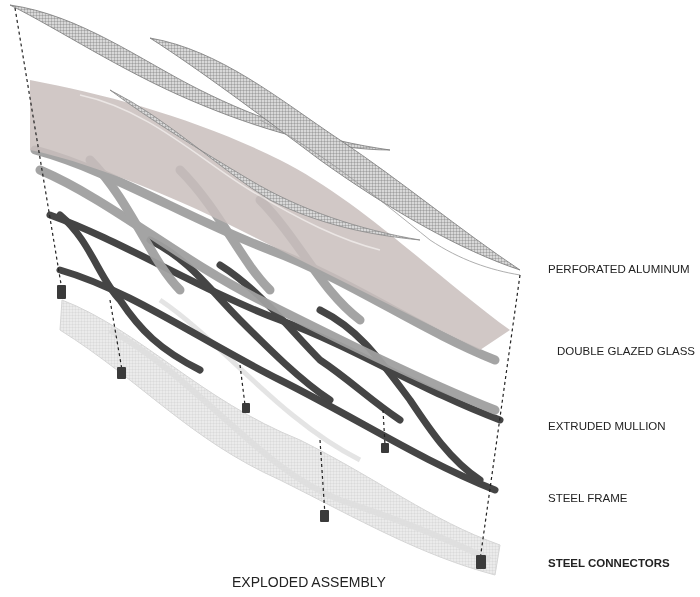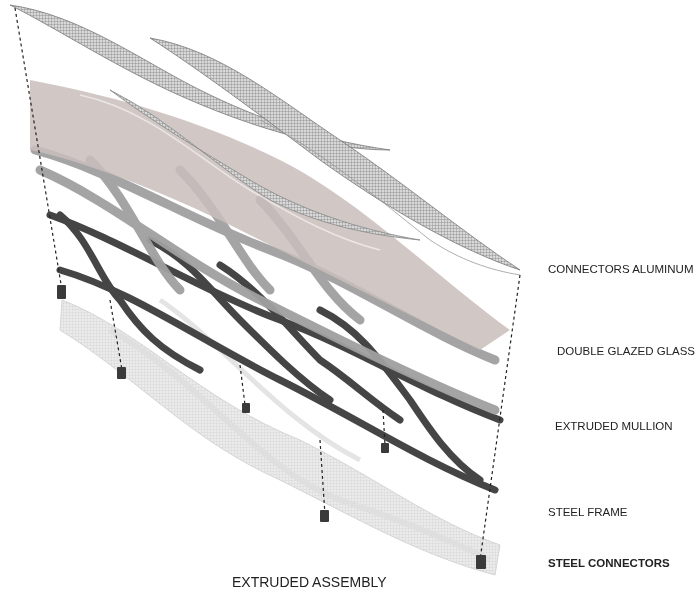--- a/index.html
+++ b/index.html
@@ -70,19 +70,19 @@
   <g fill="#3a3a3a">
     <rect x="57" y="285" width="9" height="14" rx="1"></rect>
     <rect x="117" y="367" width="9" height="12" rx="1"></rect>
     <rect x="242" y="403" width="8" height="10" rx="1"></rect>
     <rect x="381" y="443" width="8" height="10" rx="1"></rect>
     <rect x="320" y="510" width="9" height="12" rx="1"></rect>
     <rect x="476" y="555" width="10" height="14" rx="1"></rect>
   </g>
 </svg>
 
-<div class="label" style="top:263px;">CONNECTORS ALUMINUM</div>
+<div class="label" style="top:263px;">PERFORATED ALUMINUM</div>
 <div class="label" style="top:345px;margin-left:9px;">DOUBLE GLAZED GLASS</div>
-<div class="label" style="top:420px;margin-left:7px;">EXTRUDED MULLION</div>
-<div class="label" style="top:506px;">STEEL FRAME</div>
+<div class="label" style="top:420px;">EXTRUDED MULLION</div>
+<div class="label" style="top:492px;">STEEL FRAME</div>
 <div class="label" style="top:557px;font-weight:bold;">STEEL CONNECTORS</div>
 
-<div class="caption">EXTRUDED ASSEMBLY</div>
+<div class="caption">EXPLODED ASSEMBLY</div>
 
 </body></html>

